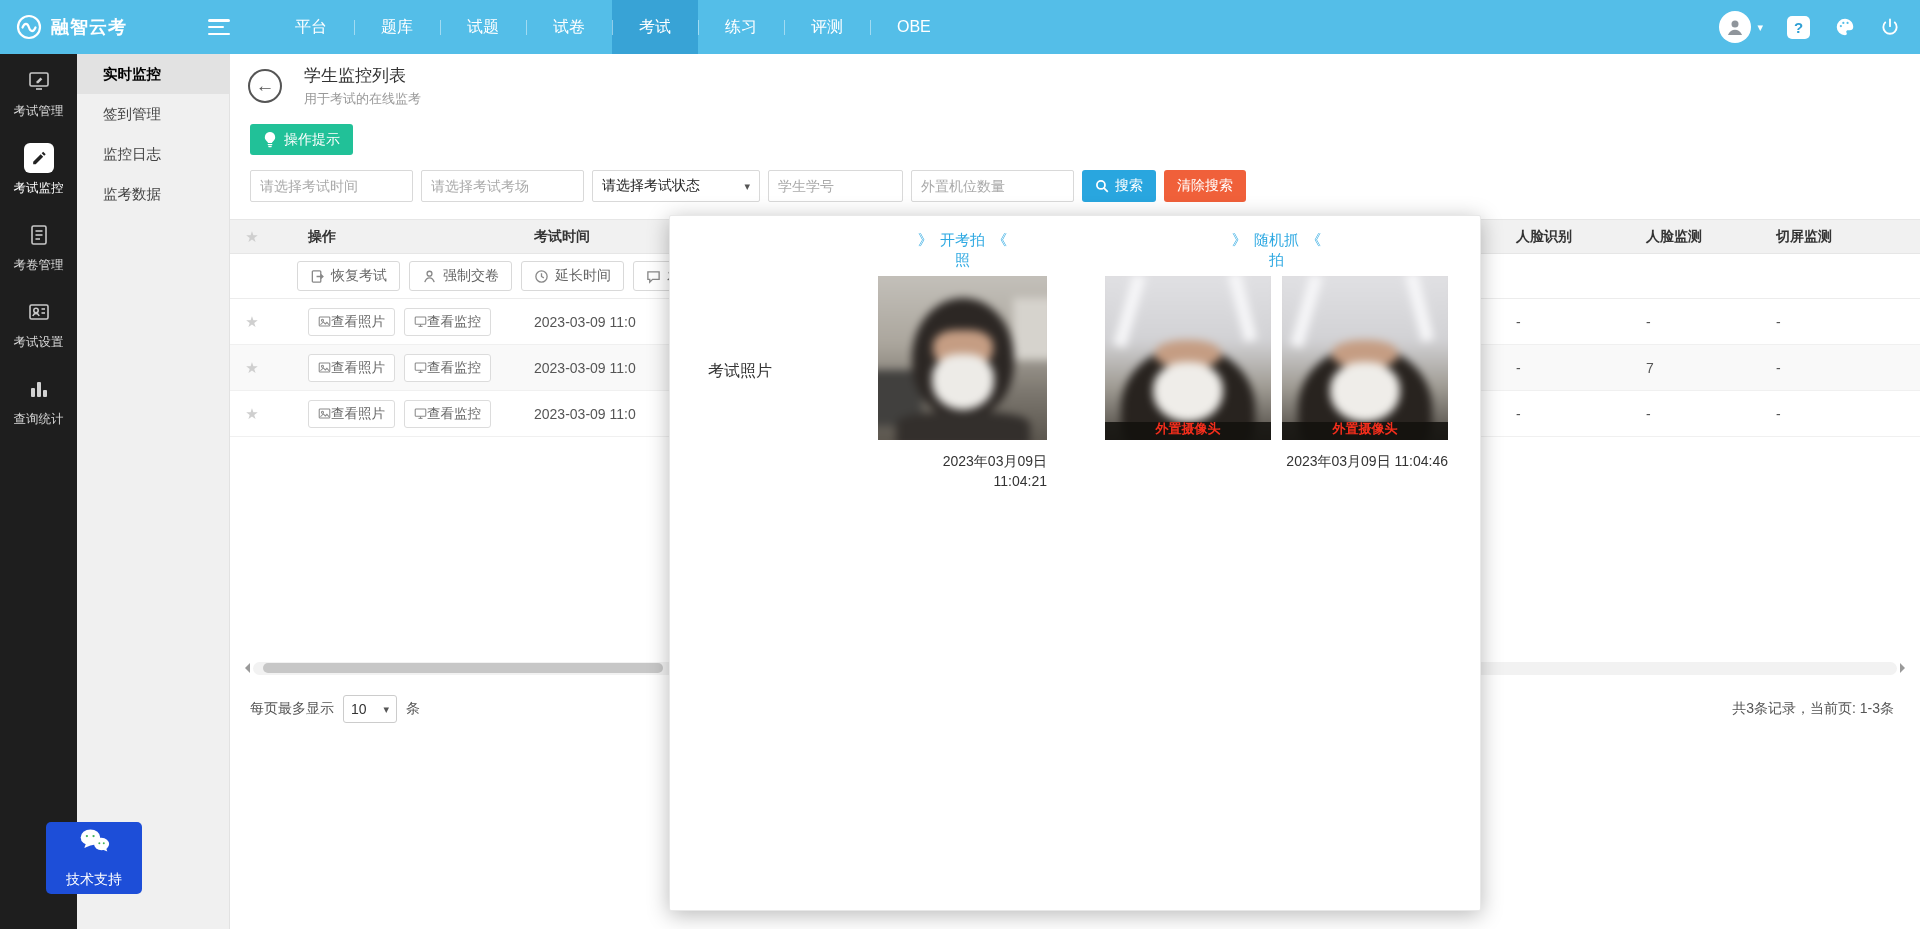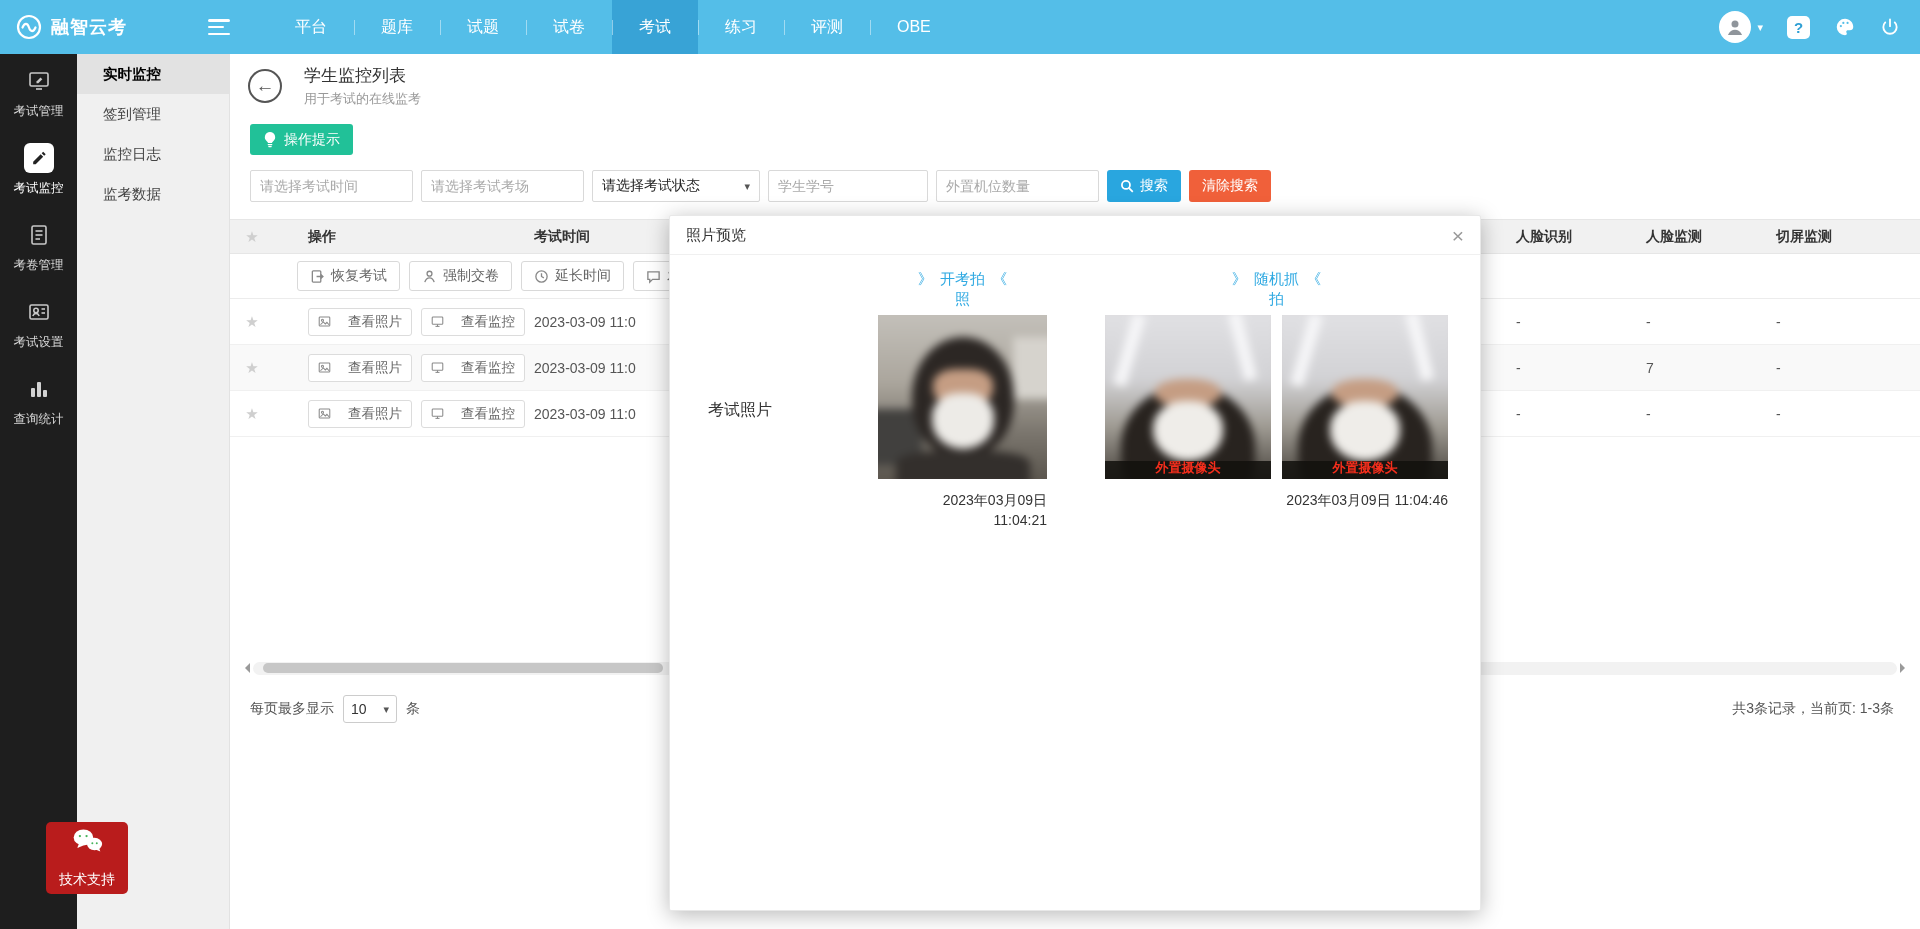--- a/index.html
+++ b/index.html
@@ -31,36 +31,36 @@
   .side-icon.boxed{background:#fff;border-radius:6px}
   .side-label{color:#d6d6d6;font-size:12.5px;white-space:nowrap}
   .side-item.active .side-label{color:#fff}
 
   
   .submenu{position:absolute;left:77px;top:54px;bottom:0;width:153px;background:#f0f0f0;border-right:1px solid #e2e2e2;z-index:10}
   .sub-item{height:40px;line-height:40px;padding-left:26px;font-size:14.5px;color:#444;cursor:pointer;white-space:nowrap}
   .sub-item.active{background:#e2e2e2;color:#000;font-weight:bold}
 
   
-  .support-btn{position:absolute;left:46px;top:822px;width:82px;height:72px;background:#b91c1c;border-radius:5px;display:flex;flex-direction:column;align-items:center;justify-content:center;gap:17px;z-index:40;cursor:pointer}
+  .support-btn{position:absolute;left:46px;top:822px;width:96px;height:72px;background:#1d4ed8;border-radius:5px;display:flex;flex-direction:column;align-items:center;justify-content:center;gap:17px;z-index:40;cursor:pointer}
   .support-btn span{color:#fff;font-size:14px}
 
   
   .main{position:absolute;left:230px;top:54px;right:0;bottom:0;background:#fff;overflow:hidden;z-index:5}
   .page-head{display:flex;align-items:center;padding:10px 0 0 18px}
   .back-btn{width:34px;height:34px;border:2px solid #555;border-radius:50%;display:flex;align-items:center;justify-content:center;color:#555;font-size:19px;cursor:pointer;flex:none}
   .titles{margin-left:22px}
   .page-title{font-size:17px;color:#333}
   .page-subtitle{font-size:13px;color:#999;margin-top:3px}
   .tips-btn{margin:16px 0 0 20px;height:31px;background:#21c198;color:#fff;border:none;border-radius:3px;padding:0 13px;font-size:14px;display:inline-flex;align-items:center;gap:7px;cursor:pointer}
 
   .filters{display:flex;align-items:center;gap:8px;margin:15px 0 0 20px}
   .f-input{height:32px;border:1px solid #d9d9d9;border-radius:2px;padding:0 9px;font-size:14px;width:163px;color:#333;outline:none}
   .f-input::placeholder{color:#aaa}
-  .f-input.narrow{width:160px}
+  .f-input.narrow{width:135px}
   .f-select{height:32px;width:168px;border:1px solid #d9d9d9;border-radius:2px;background:#fff;display:flex;align-items:center;justify-content:space-between;padding:0 9px;font-size:14px;color:#222;cursor:pointer}
   .sel-caret{color:#555;font-size:11px}
   .btn-search{height:32px;background:#29a6df;color:#fff;border:none;border-radius:3px;padding:0 13px;font-size:14px;display:inline-flex;align-items:center;gap:6px;cursor:pointer}
   .btn-clear{height:32px;background:#f0603a;color:#fff;border:none;border-radius:3px;padding:0 13px;font-size:14px;cursor:pointer}
 
   .table-area{margin-top:17px}
   .tbl-title-row{display:flex;align-items:center;gap:6px;padding:0 0 11px 20px}
   .tbl-title{font-size:15px;font-weight:bold;color:#333}
   .tbl-count{font-size:14px;color:#999}
   .tbl-refresh{color:#8a8a8a;font-size:17px;margin-left:12px;cursor:pointer;line-height:1}
@@ -70,21 +70,21 @@
   .c-star{width:44px;text-align:center;flex:none}
   .star{color:#cfcfcf;font-size:15px;cursor:pointer}
   .c-op{width:260px;flex:none;padding-left:34px;display:flex;align-items:center}
   .c-time{flex:1;min-width:0;white-space:nowrap;overflow:hidden;color:inherit}
   .c-v{width:130px;flex:none}
   .c-v3{width:144px;flex:none}
   .action-row{height:45px;display:flex;align-items:center;gap:9px;padding-left:67px;border-bottom:1px solid #ececec}
   .act-btn{height:30px;border:1px solid #d9d9d9;background:#fff;border-radius:3px;color:#666;font-size:14px;display:inline-flex;align-items:center;gap:6px;padding:0 12px;cursor:pointer;white-space:nowrap}
   .trow{height:46px;font-size:14px;color:#555;border-bottom:1px solid #f0f0f0}
   .trow.alt{background:#f9f9f9}
-  .mini-btn{height:28px;border:1px solid #dcdcdc;background:#fff;border-radius:3px;color:#666;font-size:13.5px;display:inline-flex;align-items:center;gap:17px;padding:0 9px;margin-right:9px;cursor:pointer;white-space:nowrap}
+  .mini-btn{height:28px;border:1px solid #dcdcdc;background:#fff;border-radius:3px;color:#666;font-size:13.5px;display:inline-flex;align-items:center;gap:0;padding:0 9px;margin-right:9px;cursor:pointer;white-space:nowrap}
 
   .hscroll{position:absolute;left:10px;right:10px;top:606px;height:16px;display:flex;align-items:center;cursor:pointer}
   .arr{width:0;height:0;border:5px solid transparent;flex:none}
   .arr.left{border-right-color:#9a9a9a}
   .arr.right{border-left-color:#9a9a9a}
   .track{flex:1;height:13px;background:#f2f2f2;border-radius:7px;position:relative;margin:0 3px}
   .thumb{position:absolute;left:10px;top:1.5px;width:400px;height:10px;background:#c7c7c7;border-radius:5px;cursor:grab}
 
   .pagination{position:absolute;left:20px;right:26px;top:634px;height:42px;display:flex;align-items:center;font-size:14px;color:#555}
   .pp-select{height:28px;min-width:54px;border:1px solid #ccc;border-radius:3px;display:inline-flex;align-items:center;justify-content:space-between;gap:8px;padding:0 7px;margin:0 9px;background:#fff;cursor:pointer;color:#333}
@@ -435,24 +435,20 @@
     <div class="pp-select">
       <span>10</span>
       <span class="sel-caret">▾</span>
     </div>
     <span>条</span>
     <span class="pg-right">共3条记录，当前页: 1-3条</span>
   </div>
 </main>
 
 <div class="modal">
-  <div class="modal-head">
-    <span>照片预览</span>
-    <span class="modal-close">×</span>
-  </div>
 
 
   <div class="m-sec2">
     <span class="m-label">考试照片</span>
 
     <div class="grp-head g1">
       <span class="deco">》</span>
       <span class="grp-title">开考拍照</span>
       <span class="deco">《</span>
     </div>

